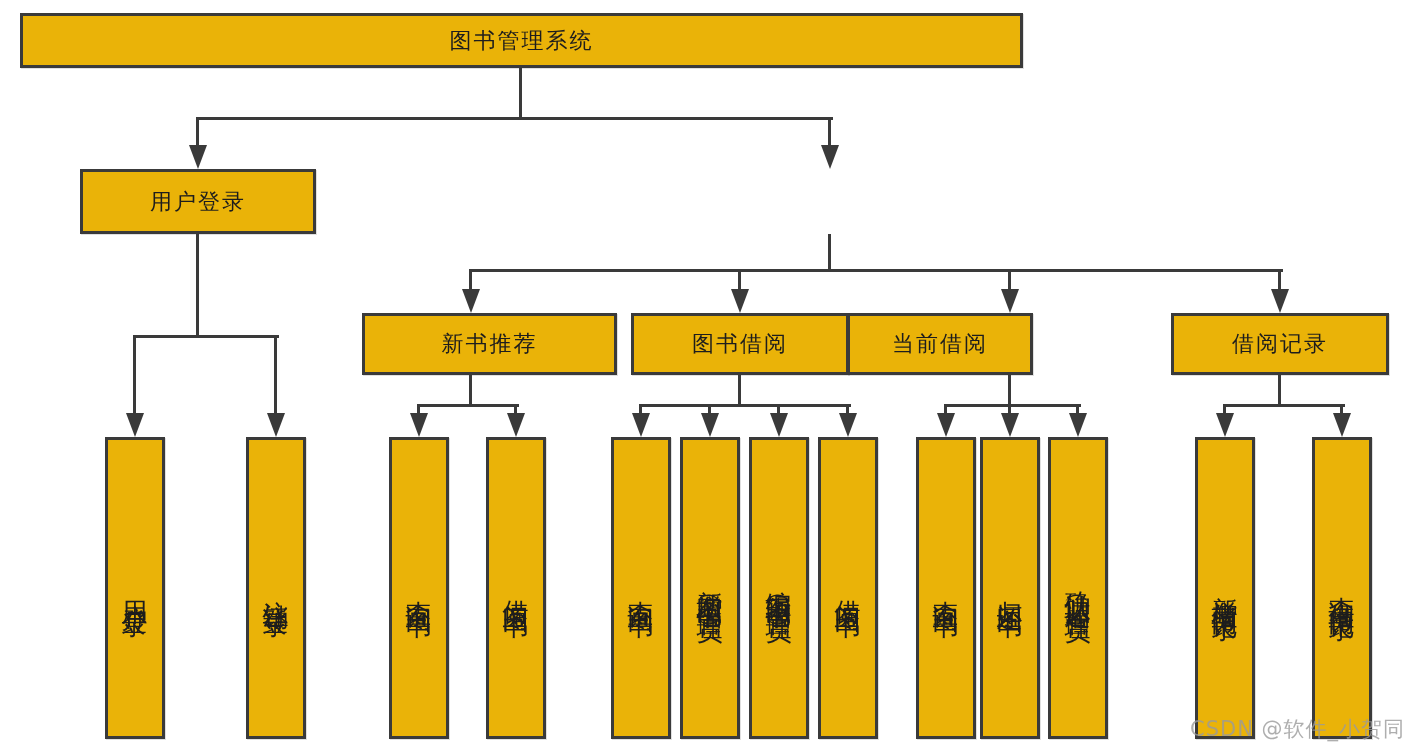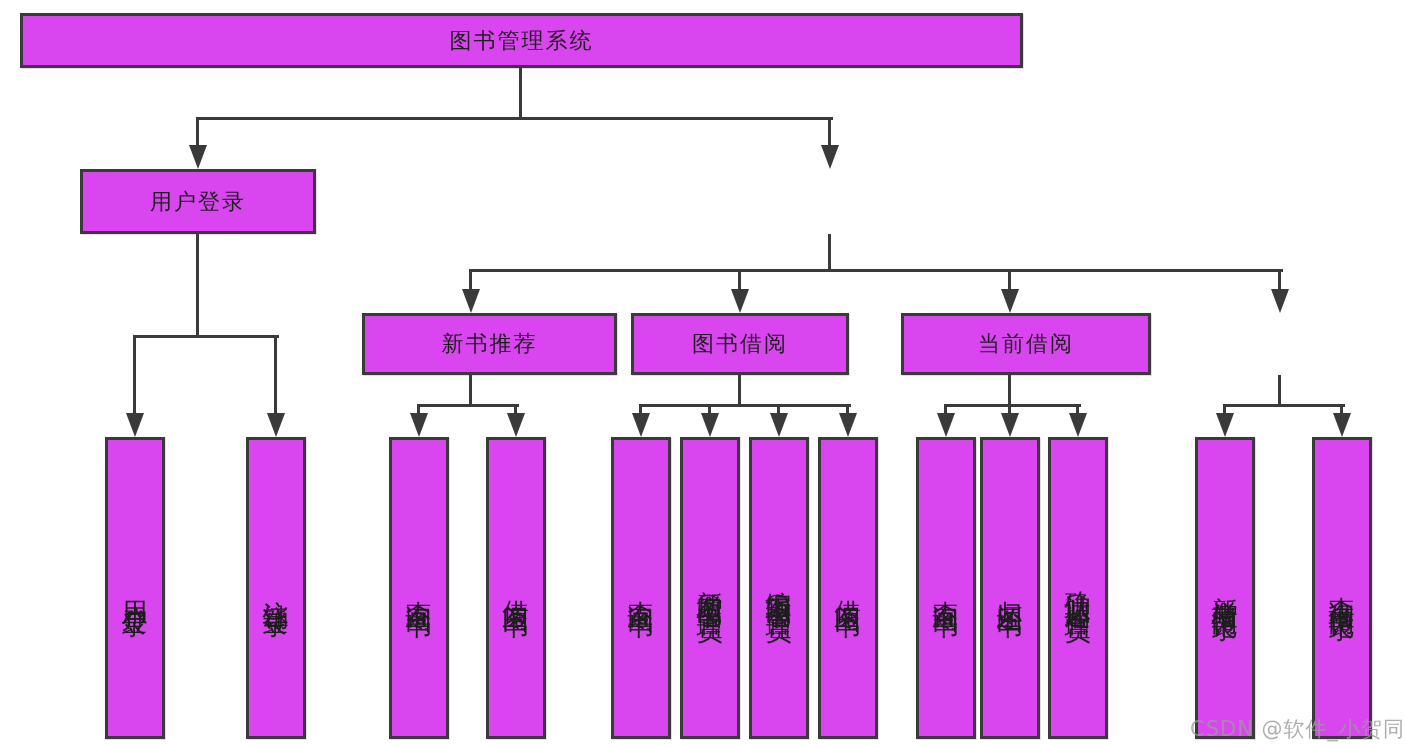--- a/index.html
+++ b/index.html
@@ -1,18 +1,18 @@
 <!DOCTYPE html>
 <html style="--line: #3a3a3a; --box-border: #3a3a3a; --text: #1d1d1d; --background: #ffffff; --watermark: #9b9b9b;"><head>
 <meta charset="utf-8">
 <style>
   html,body{margin:0;padding:0;background:#fff;}
   .canvas{position:relative;width:1405px;height:747px;background:var(--background,#fff);
           overflow:hidden;font-family:"DejaVu Sans","Liberation Sans",sans-serif;}
-  .box{position:absolute;box-sizing:border-box;background:#d946ef;
+  .box{position:absolute;box-sizing:border-box;background:#eab308;
        border:3px solid var(--box-border,#3a3a3a);
        display:flex;align-items:center;justify-content:center;
        font-size:22px;letter-spacing:2px;color:var(--text,#1d1d1d);
        box-shadow:1px 1px 0 rgba(0,0,0,0.12);}
   .leaf{writing-mode:vertical-rl;text-orientation:mixed;
         font-size:26px;letter-spacing:4px;line-height:1;}
   .hline{position:absolute;height:3px;background:var(--line,#3a3a3a);}
   .vline{position:absolute;width:3px;background:var(--line,#3a3a3a);}
   .arrow{position:absolute;width:18px;}
   .arrow::before{content:"";position:absolute;left:7px;top:0;width:3px;
@@ -44,21 +44,22 @@
 
   <div class="vline" style="left:828px;top:234px;height:38px;"></div>
   <div class="hline" style="left:469px;top:269px;width:814px;"></div>
   <div class="arrow" style="left:462px;top:272px;height:41px;"></div>
   <div class="arrow" style="left:731px;top:272px;height:41px;"></div>
   <div class="arrow" style="left:1001px;top:272px;height:41px;"></div>
   <div class="arrow" style="left:1271px;top:272px;height:41px;"></div>
 
   <div class="box" style="left:362px;top:313px;width:255px;height:62px;">新书推荐</div>
   <div class="box" style="left:631px;top:313px;width:218px;height:62px;">图书借阅</div>
-  <div class="box" style="left:901px;top:313px;width:250px;height:62px;font-family:Liberation Serif, serif;">当前借阅</div>
+  <div class="box" style="left:847px;top:313px;width:186px;height:62px;font-family:Liberation Serif, serif;">当前借阅</div>
+  <div class="box" style="left:1171px;top:313px;width:218px;height:62px;">借阅记录</div>
 
   <div class="vline" style="left:469px;top:375px;height:32px;"></div>
   <div class="hline" style="left:417px;top:404px;width:102px;"></div>
   <div class="arrow" style="left:410px;top:407px;height:30px;"></div>
   <div class="arrow" style="left:507px;top:407px;height:30px;"></div>
 
   <div class="vline" style="left:738px;top:375px;height:32px;"></div>
   <div class="hline" style="left:639px;top:404px;width:212px;"></div>
   <div class="arrow" style="left:632px;top:407px;height:30px;"></div>
   <div class="arrow" style="left:701px;top:407px;height:30px;"></div>

